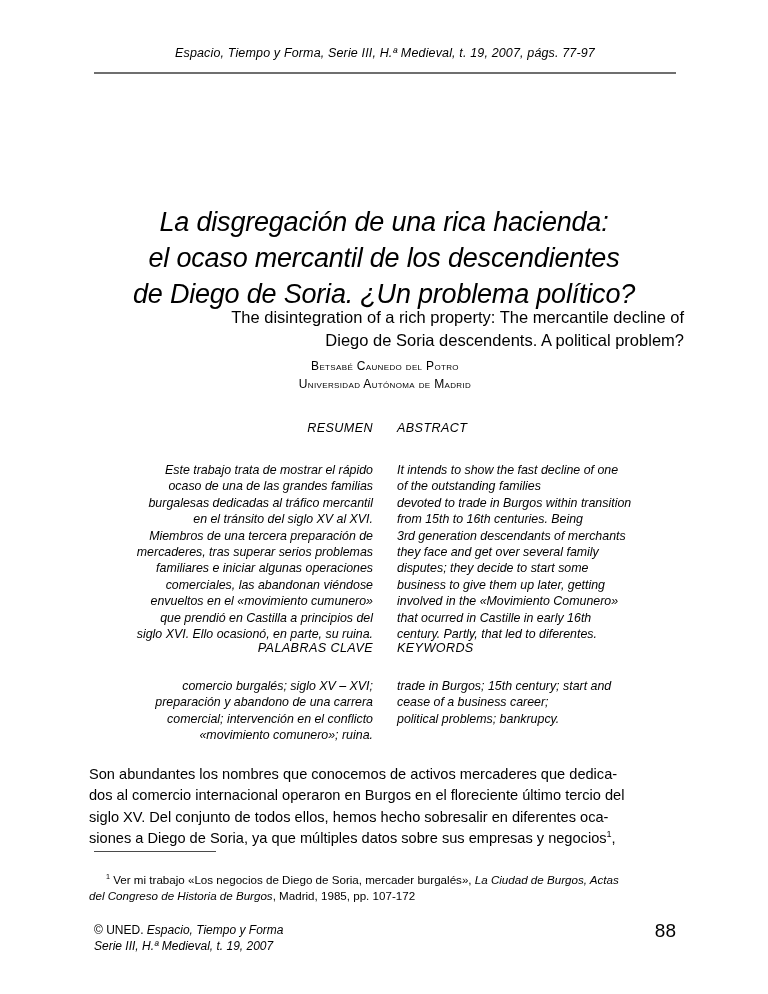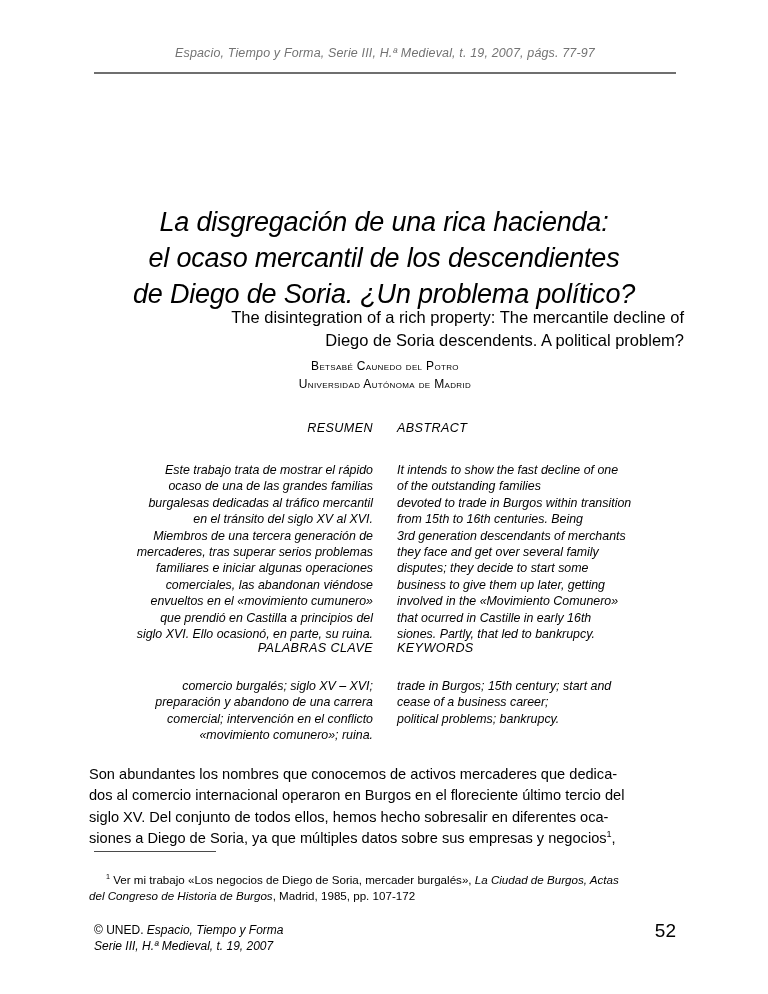--- a/index.html
+++ b/index.html
@@ -25,21 +25,21 @@
   
   .running-head {
     position: absolute;
     left: 94px;
     top: 46px;
     width: 582px;
     text-align: center;
     font-style: italic;
     font-size: 12.5px;
     letter-spacing: 0.15px;
-    color: #737373;
+    color: #000000;
   }
   .rule-head {
     position: absolute;
     left: 94px;
     top: 72px;
     width: 582px;
     height: 2px;
     background: #6f6f6f;
   }
 
@@ -222,41 +222,41 @@
         <span class="abs-head">ABSTRACT</span>
       </div>
     </div>
     <div class="spacer-26"></div>
     <div class="abs-row">
       <div class="col-left abs-body">
         <span class="bline">Este trabajo trata de mostrar el rápido</span>
         <span class="bline">ocaso de una de las grandes familias</span>
         <span class="bline">burgalesas dedicadas al tráfico mercantil</span>
         <span class="bline">en el tránsito del siglo XV al XVI.</span>
-        <span class="bline">Miembros de una tercera generación de</span>
+        <span class="bline">Miembros de una tercera preparación de</span>
         <span class="bline">mercaderes, tras superar serios problemas</span>
         <span class="bline">familiares e iniciar algunas operaciones</span>
         <span class="bline">comerciales, las abandonan viéndose</span>
         <span class="bline">envueltos en el «movimiento cumunero»</span>
         <span class="bline">que prendió en Castilla a principios del</span>
         <span class="bline">siglo XVI. Ello ocasionó, en parte, su ruina.</span>
       </div>
       <div class="col-gap"></div>
       <div class="col-right abs-body">
         <span class="bline">It intends to show the fast decline of one</span>
         <span class="bline">of the outstanding families</span>
         <span class="bline">devoted to trade in Burgos within transition</span>
         <span class="bline">from 15th to 16th centuries. Being</span>
         <span class="bline">3rd generation descendants of merchants</span>
         <span class="bline">they face and get over several family</span>
         <span class="bline">disputes; they decide to start some</span>
         <span class="bline">business to give them up later, getting</span>
         <span class="bline">involved in the «Movimiento Comunero»</span>
         <span class="bline">that ocurred in Castille in early 16th</span>
-        <span class="bline">siones. Partly, that led to bankrupcy.</span>
+        <span class="bline">century. Partly, that led to diferentes.</span>
       </div>
     </div>
   </div>
 
   <div class="kw-wrap">
     <div class="abs-row">
       <div class="col-left">
         <span class="abs-head">PALABRAS CLAVE</span>
       </div>
       <div class="col-gap"></div>
@@ -291,15 +291,15 @@
   <div class="rule-note"></div>
   <div class="footnote">
     <span class="fl"><span class="fn-indent"></span><sup>1</sup><span> Ver mi trabajo «Los negocios de Diego de Soria, mercader burgalés», </span><i>La Ciudad de Burgos, Actas</i></span>
     <span class="fl"><i>del Congreso de Historia de Burgos</i><span>, Madrid, 1985, pp. 107-172</span></span>
   </div>
 
   <div class="footer-left">
     <span class="fline"><span class="noital">©</span><span class="noital"> UNED. </span><span>Espacio, Tiempo y Forma</span></span>
     <span class="fline">Serie III, H.ª Medieval, t. 19, 2007</span>
   </div>
-  <div class="page-number">52</div>
+  <div class="page-number">88</div>
 
 </div>
 
 </body></html>

